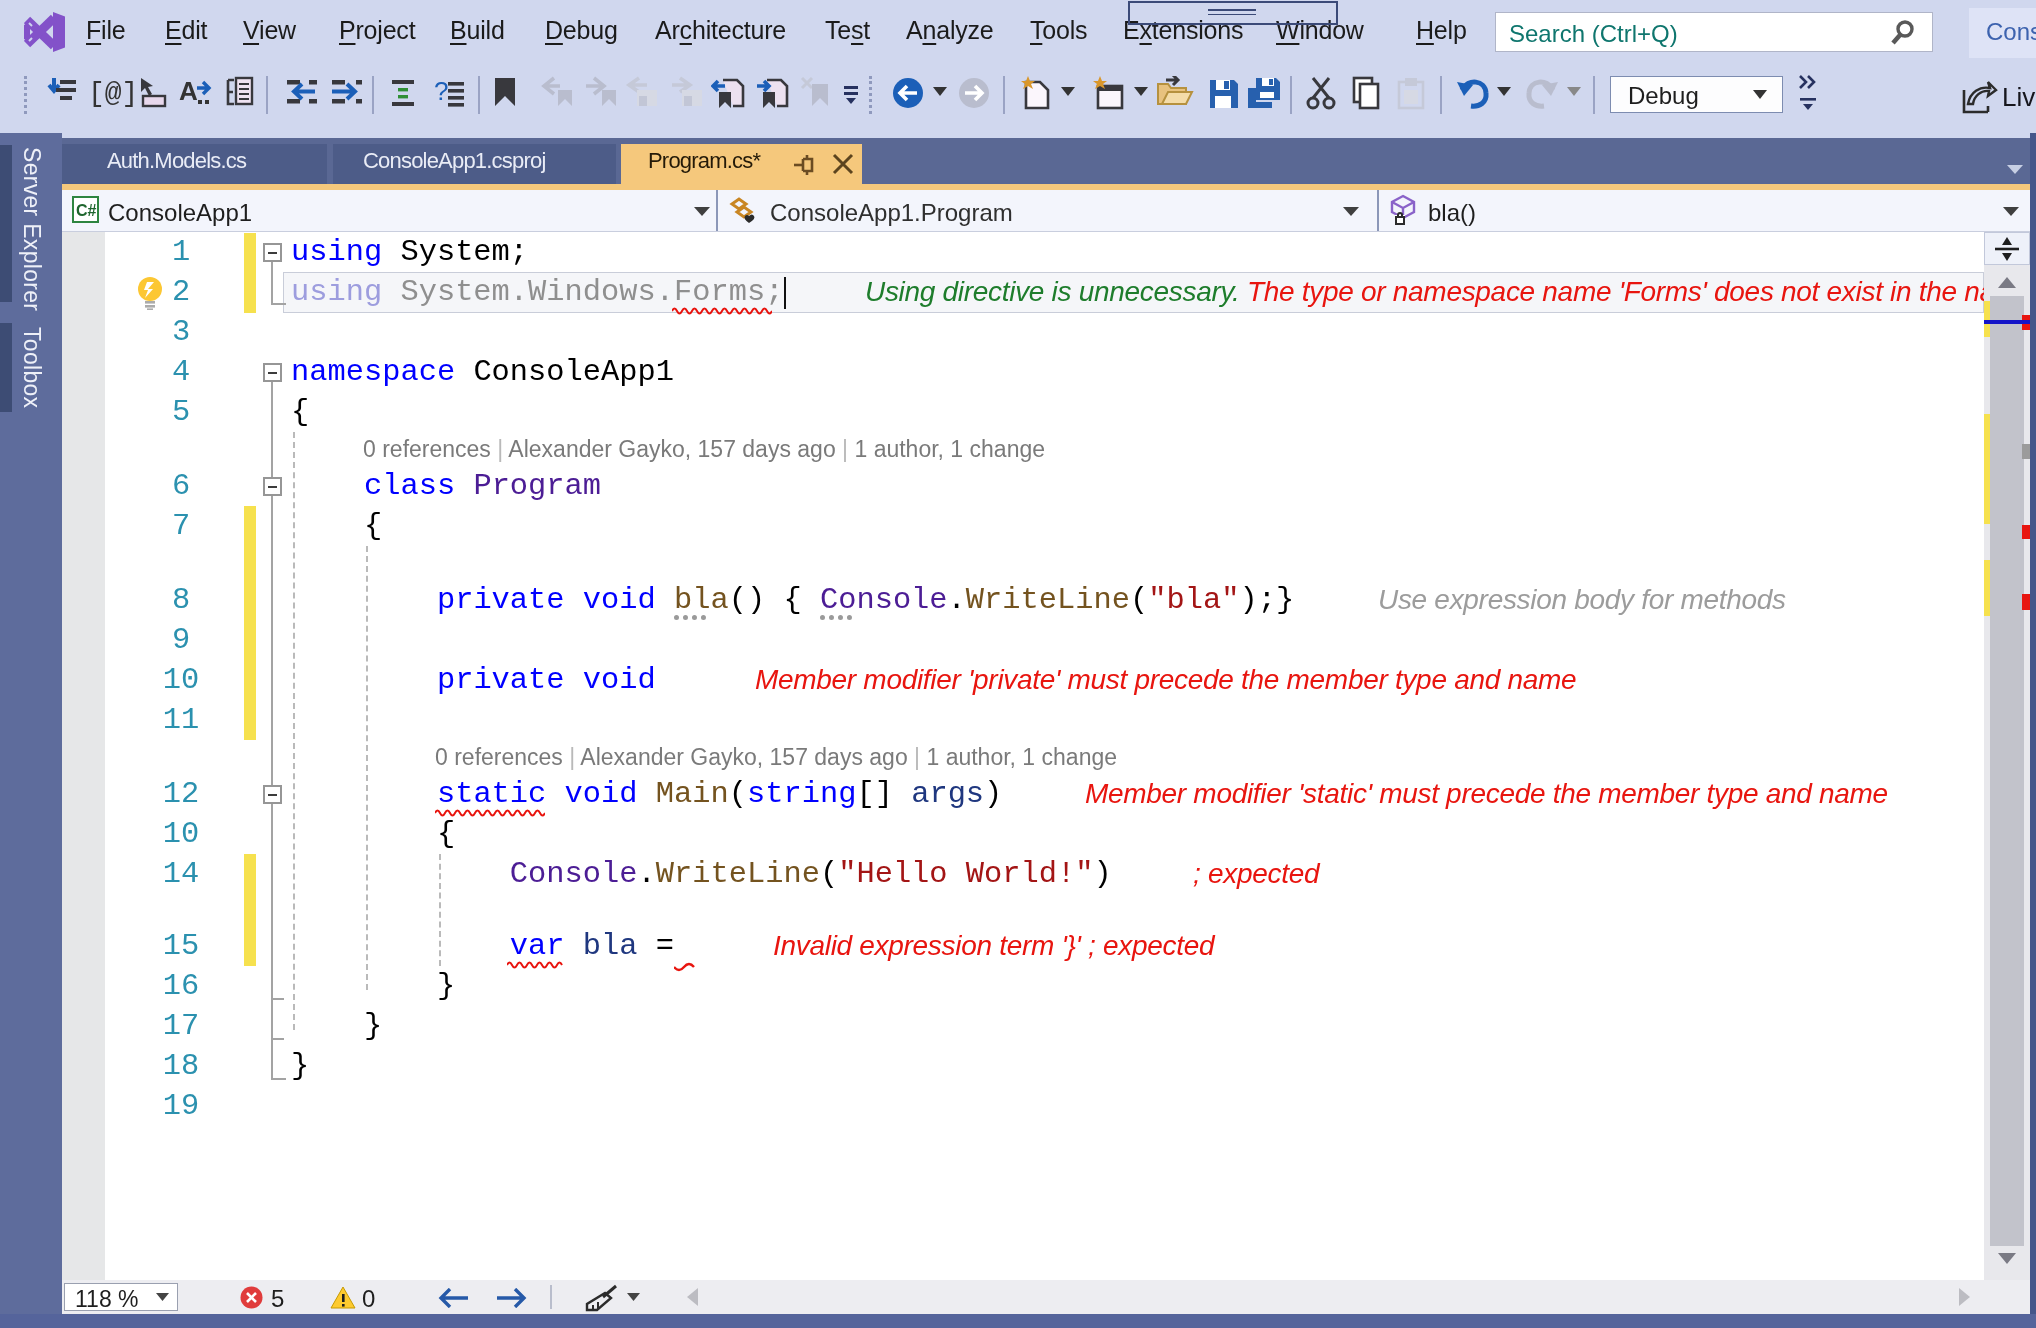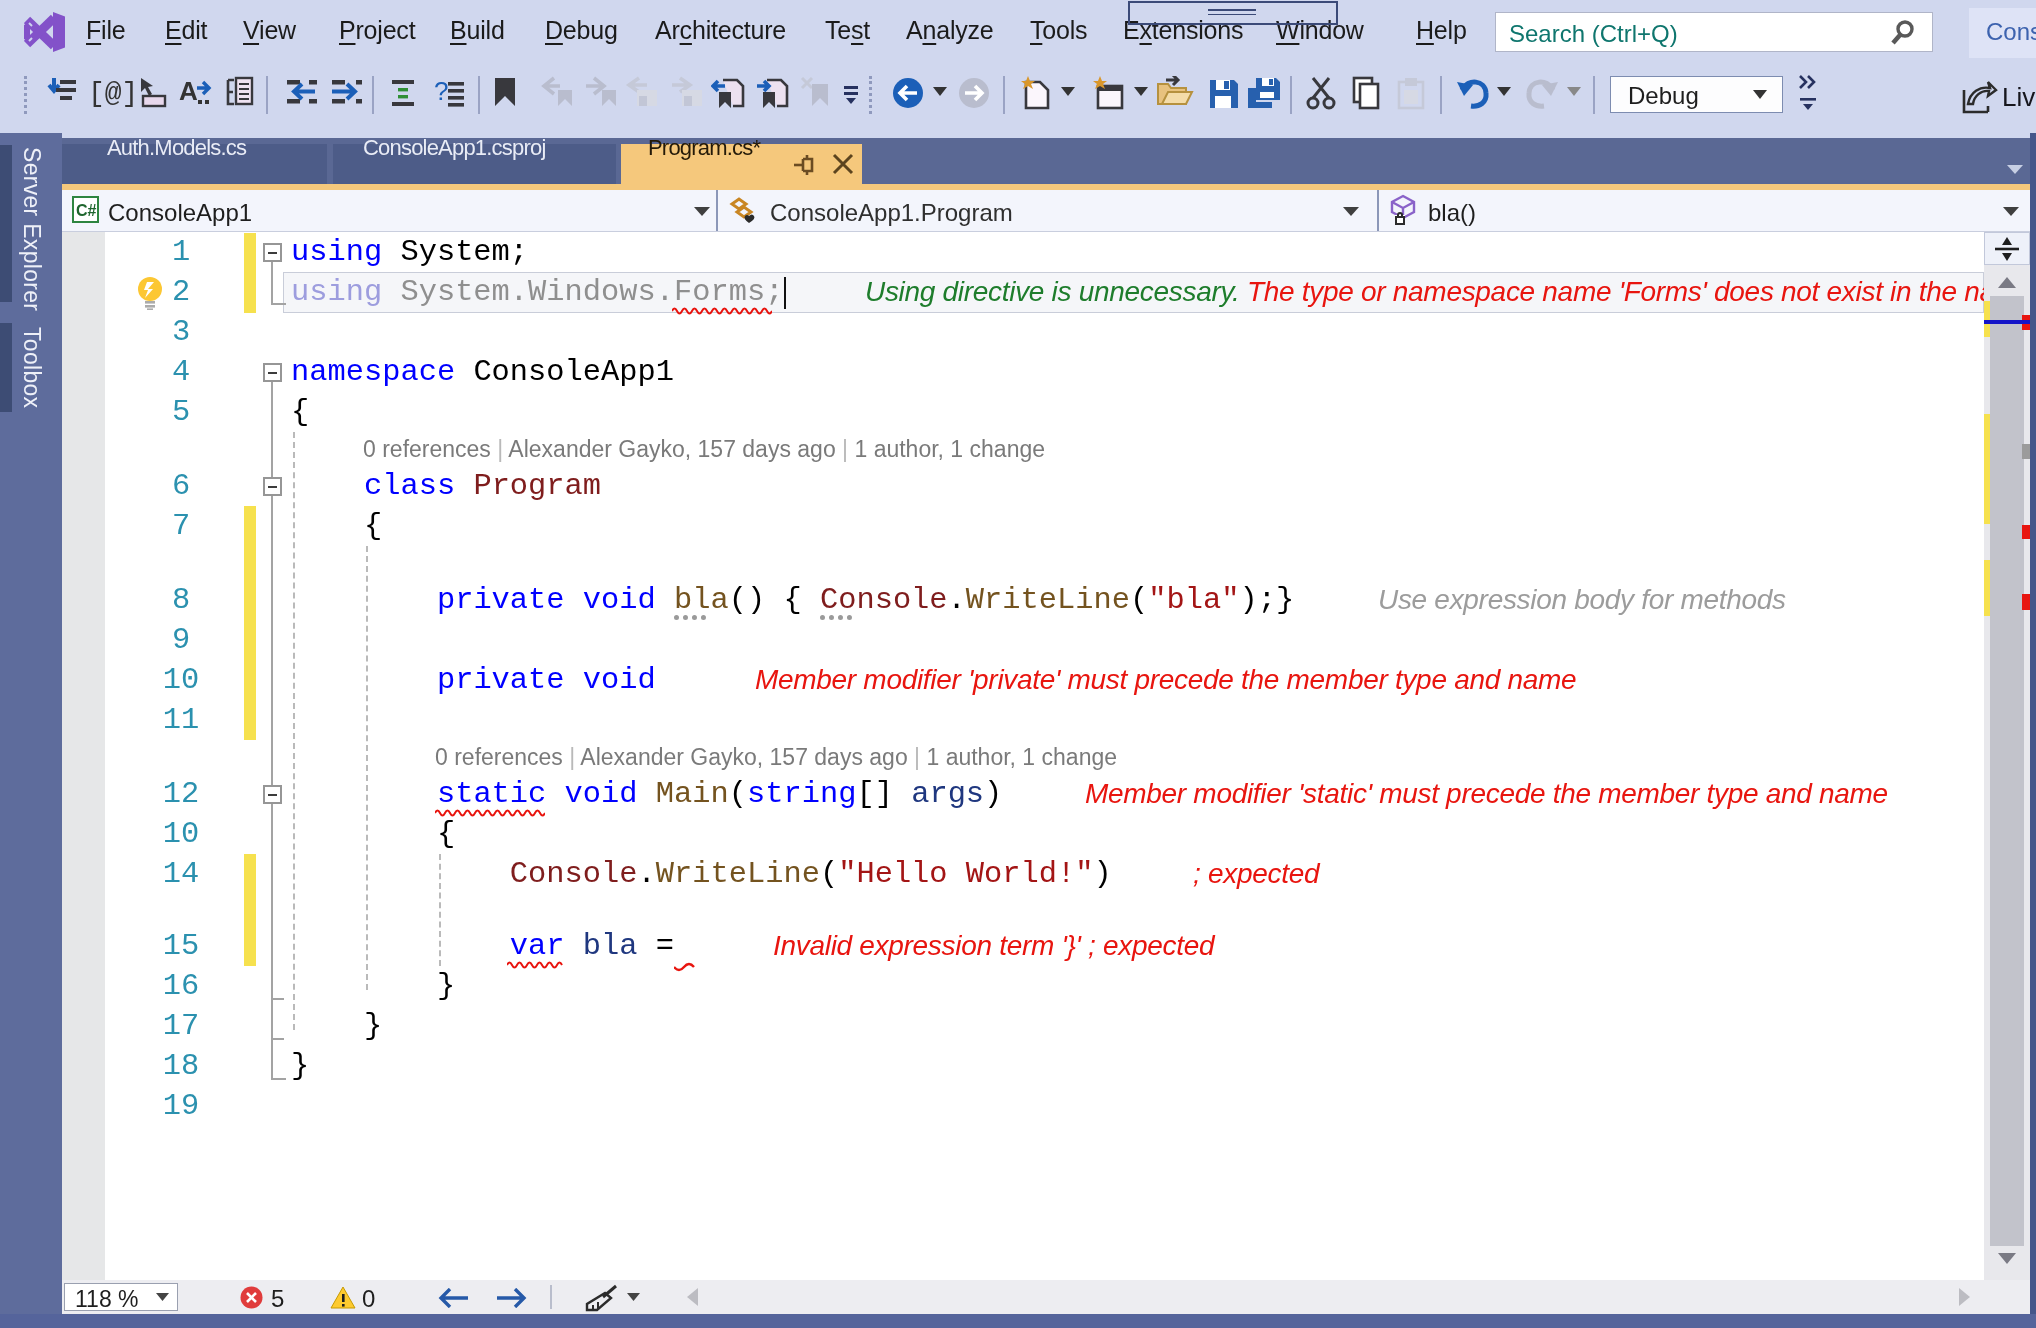--- a/index.html
+++ b/index.html
@@ -3,29 +3,29 @@
 <meta charset="utf-8">
 <style>
   html,body{margin:0;padding:0}
   .page{position:relative;width:2036px;height:1328px;background:#d0d7ee;overflow:hidden;
         font-family:"Liberation Sans",sans-serif}
   .abs{position:absolute}
   .menu{position:absolute;top:16px;font-size:25px;color:#1b1b1b;letter-spacing:-0.2px}
   .menu u{text-decoration-thickness:1.5px;text-underline-offset:4px}
   .ti{position:absolute;top:76px}
   .sep{position:absolute;top:76px;width:1.5px;height:38px;background:#9aa3c4}
-  .tabtxt{position:absolute;top:135px;font-size:22px;color:#e9ecf6;letter-spacing:-0.8px}
+  .tabtxt{position:absolute;top:148px;font-size:22px;color:#e9ecf6;letter-spacing:-0.8px}
   .cl{position:absolute;left:291px;white-space:pre;font-family:"Liberation Mono",monospace;
       font-size:30.4px;line-height:40px;color:#000;letter-spacing:0}
   .ln{position:absolute;left:151px;width:60px;text-align:center;
       font-family:"Liberation Mono",monospace;font-size:30.4px;line-height:40px;color:#2b91af}
   .lens{position:absolute;font-size:23px;line-height:34px;color:#7a7a7a;white-space:pre}
   .ann{position:absolute;font-style:italic;font-size:28px;line-height:40px;white-space:pre;letter-spacing:-0.3px}
   .red{color:#e8150f}
-  .kw{color:#0000ff}.typ{color:#7f1d1d}.met{color:#74531f}.str{color:#a31515}
+  .kw{color:#0000ff}.typ{color:#4c1d95}.met{color:#74531f}.str{color:#a31515}
   .par{color:#1f377f}.gry{color:#8f8f8f}.fkw{color:#9d9dde}
   .ob{position:absolute;width:15px;height:15px;background:#fff;border:2px solid #969696;z-index:3}
   .ob i{position:absolute;left:3px;top:6.5px;width:9px;height:2px;background:#3c3c3c}
   .dash{position:absolute;width:0;border-left:2px dashed #bababa}
   .ybar{position:absolute;left:244px;width:12px;background:#f6e14e}
   svg{display:block}
 </style>
 </head>
 <body>
 <div class="page">

